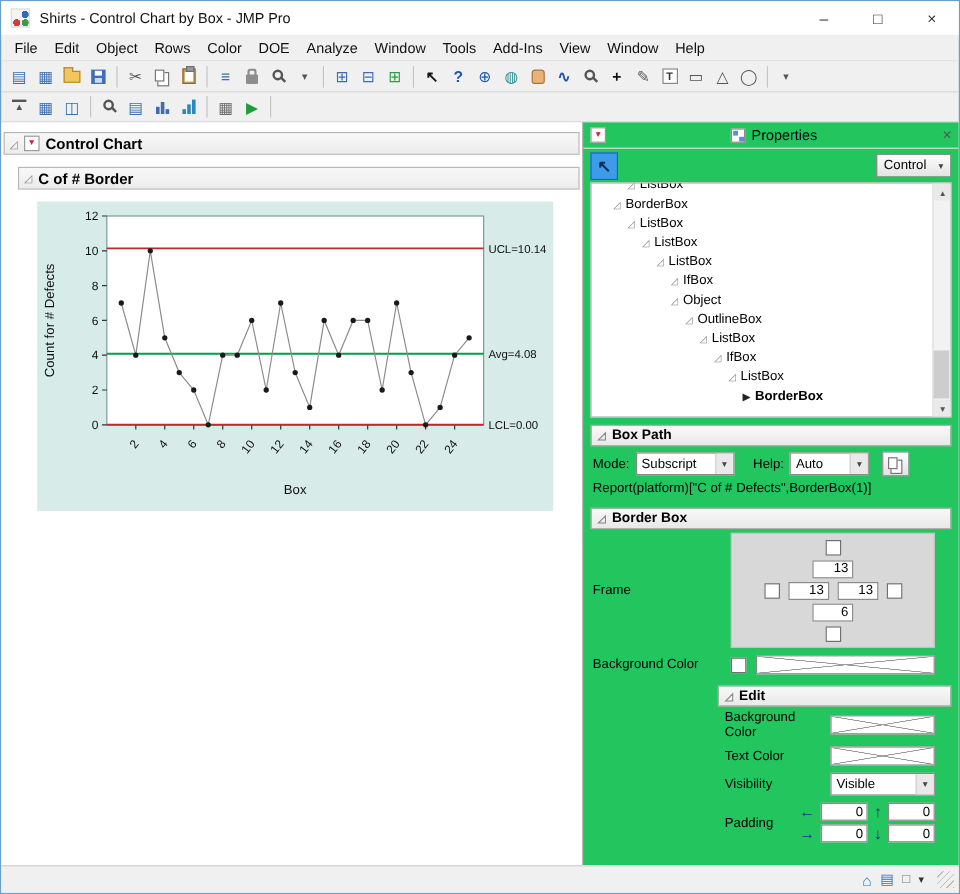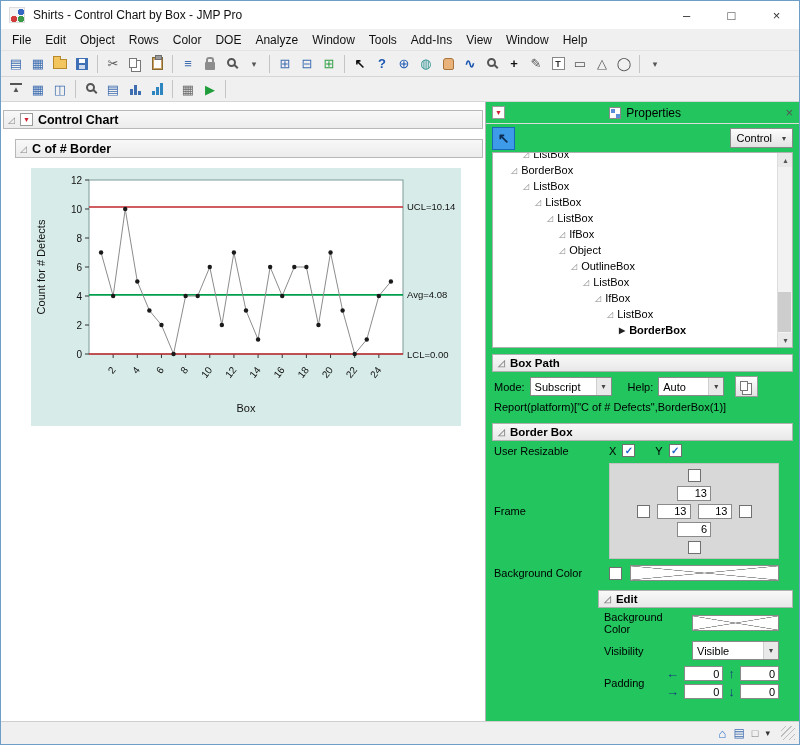--- a/index.html
+++ b/index.html
@@ -406,30 +406,20 @@
             <span class="i-copy"></span>
           </span>
       </div>
       <div class="path-text">Report(platform)["C of # Defects",BorderBox(1)]</div>
 
       <div class="sechead">
         <span class="disc">◿</span>
         <span>Border Box</span>
       </div>
 
-      <div class="prow">
-        <span class="plabel">User Resizable</span>
-        <span class="ur-vals">
-          <span>X</span>
-          <span class="cb on"></span>
-          <span class="gap8"></span>
-          <span>Y</span>
-          <span class="cb on"></span>
-        </span>
-      </div>
 
       <div class="prow">
         <span class="plabel">Frame</span>
         <span class="frame-widget">
           <span class="frow">
               <span class="cb"></span>
             </span>
           <span class="frow">
               <span class="ffield">13</span>
             </span>
@@ -458,20 +448,24 @@
       <div class="sechead edit">
         <span class="disc">◿</span>
         <span>Edit</span>
       </div>
 
       <div class="erow">
         <span class="plabel2">Background Color</span>
         <span class="none-field"></span>
       </div>
       <div class="erow">
+        <span class="plabel2">Text Color</span>
+        <span class="none-field"></span>
+      </div>
+      <div class="erow">
         <span class="plabel2">Visibility</span>
         <span class="combo" style="flex:1">
           <span class="cv">Visible</span>
           <span class="ccaret">▾</span>
         </span>
       </div>
       <div class="erow">
         <span class="plabel2" style="width:62px">Padding</span>
         <span class="padgrid">
           <span class="parrow">←</span>

